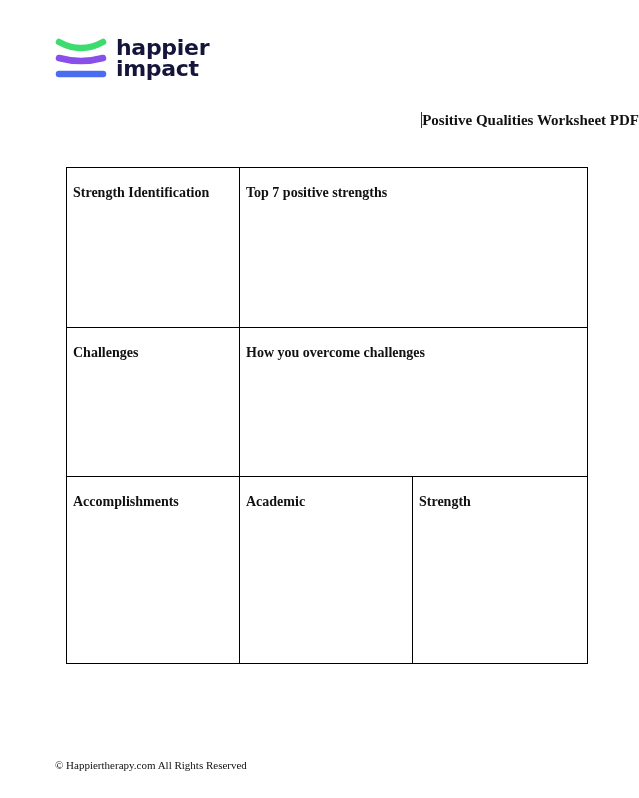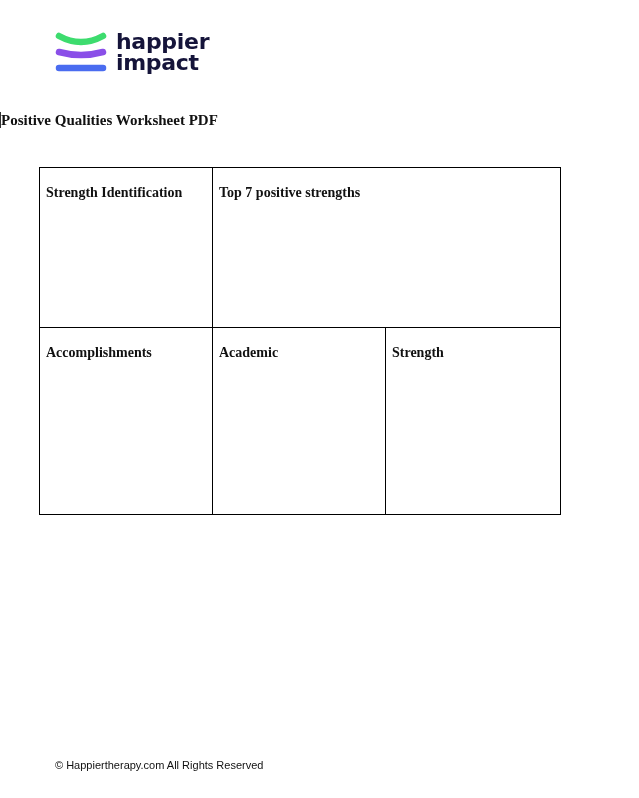--- a/index.html
+++ b/index.html
@@ -1,58 +1,58 @@
 <!DOCTYPE html>
 <html><head>
   <meta charset="utf-8">
   <style>
     html, body { margin: 0; padding: 0; background: #ffffff; }
     body { width: 639px; height: 798px; position: relative; overflow: hidden; }
 
-    .logo { position: absolute; left: 54px; top: 30px; width: 170px; height: 52px; }
+    .logo { position: absolute; left: 54px; top: 36px; width: 170px; height: 52px; }
     .logo-mark { position: absolute; left: 0; top: 0; width: 54px; height: 46px; }
     .logo-text {
       position: absolute; left: 62px; top: 1px;
       font-family: "DejaVu Sans", sans-serif; font-weight: bold;
       font-size: 22px; line-height: 21px; color: #15143a; letter-spacing: -0.3px;
     }
 
     .title {
       position: absolute; left: 0; width: 639px; top: 112px;
-      text-align: left;
+      text-align: right;
       font-family: "Liberation Serif", serif; font-weight: bold;
       font-size: 15px; color: #111;
     }
     .cursor {
       display: inline-block; width: 1px; height: 16px; background: #333;
       vertical-align: -3px; margin-right: 0px;
     }
 
     .sheet {
-      position: absolute; left: 39px; top: 167px;
+      position: absolute; left: 66px; top: 167px;
       border-collapse: collapse; table-layout: fixed;
       width: 521px;
       padding-left: 44px;
     }
     .sheet td {
       border: 1.3px solid #000;
       vertical-align: top;
       padding: 17px 6px 0 6px;
       font-family: "Liberation Serif", serif; font-weight: bold;
       font-size: 14px; color: #111; line-height: 16px;
     }
     .r1 td { height: 142px; }
     .r2 td { height: 131px; }
     .r3 td { height: 169px; margin-top: 32px; }
     .r4 td { height: 50px; }
     .justify { text-align: justify; text-align-last: left; }
 
     .footer {
       position: absolute; left: 55px; top: 759px;
-      font-family: Liberation Sans, sans-serif;
+      font-family: Liberation Serif, serif;
       font-size: 11px; color: #111; text-align: center;
     }
   </style>
 </head>
 <body>
 
 <div class="logo">
   <svg class="logo-mark" viewBox="0 0 54 46" xmlns="http://www.w3.org/2000/svg">
     <path d="M5 6 Q27 18 49 6" stroke="#3ddc6e" stroke-width="6.5" fill="none" stroke-linecap="round"></path>
     <path d="M5 22 Q27 28 49 22" stroke="#8a4fe8" stroke-width="6.5" fill="none" stroke-linecap="round"></path>
@@ -72,20 +72,24 @@
   <colgroup>
     <col style="width:173px">
     <col style="width:173px">
     <col style="width:175px">
   </colgroup>
   <tbody>
       <tr class="r1">
     <td>Strength Identification</td>
     <td colspan="2">Top 7 positive strengths</td>
   </tr>
+  <tr class="r2">
+    <td>Challenges</td>
+    <td colspan="2">How you overcome challenges</td>
+  </tr>
   <tr class="r3">
     <td>Accomplishments</td>
     <td>Academic</td>
     <td>Strength</td>
   </tr>
 </tbody>
   </table>
 
 <div class="footer">© Happiertherapy.com All Rights Reserved</div>
 

